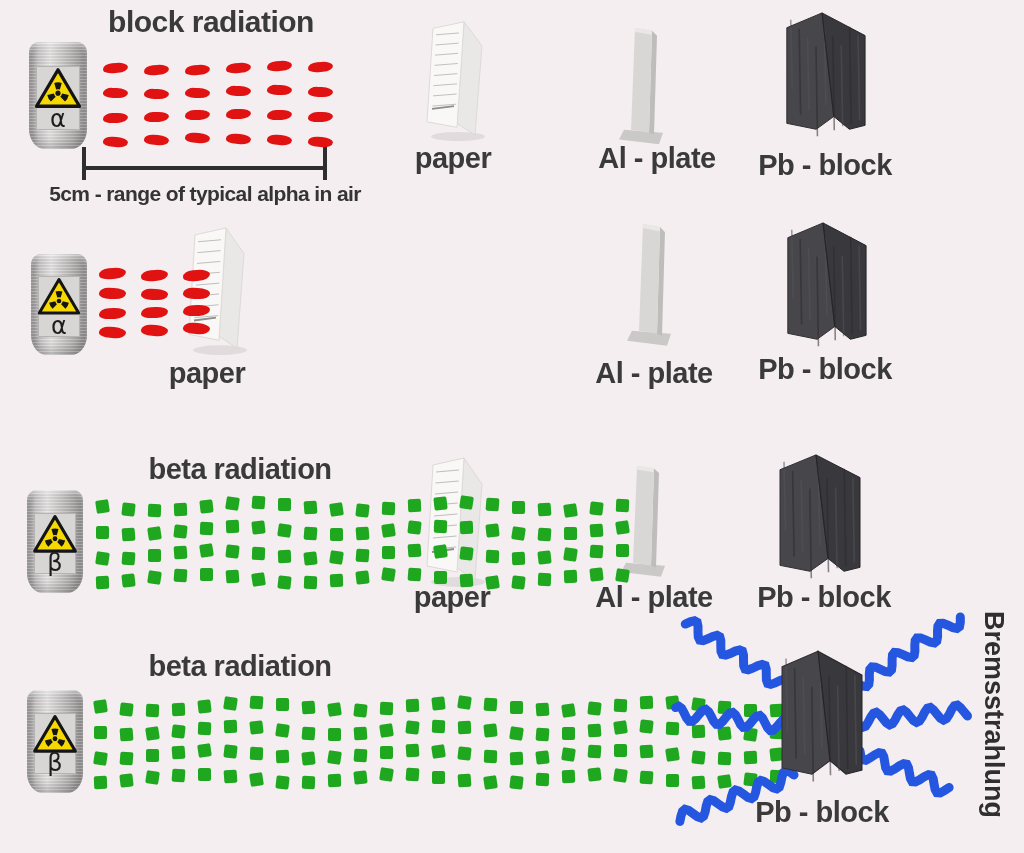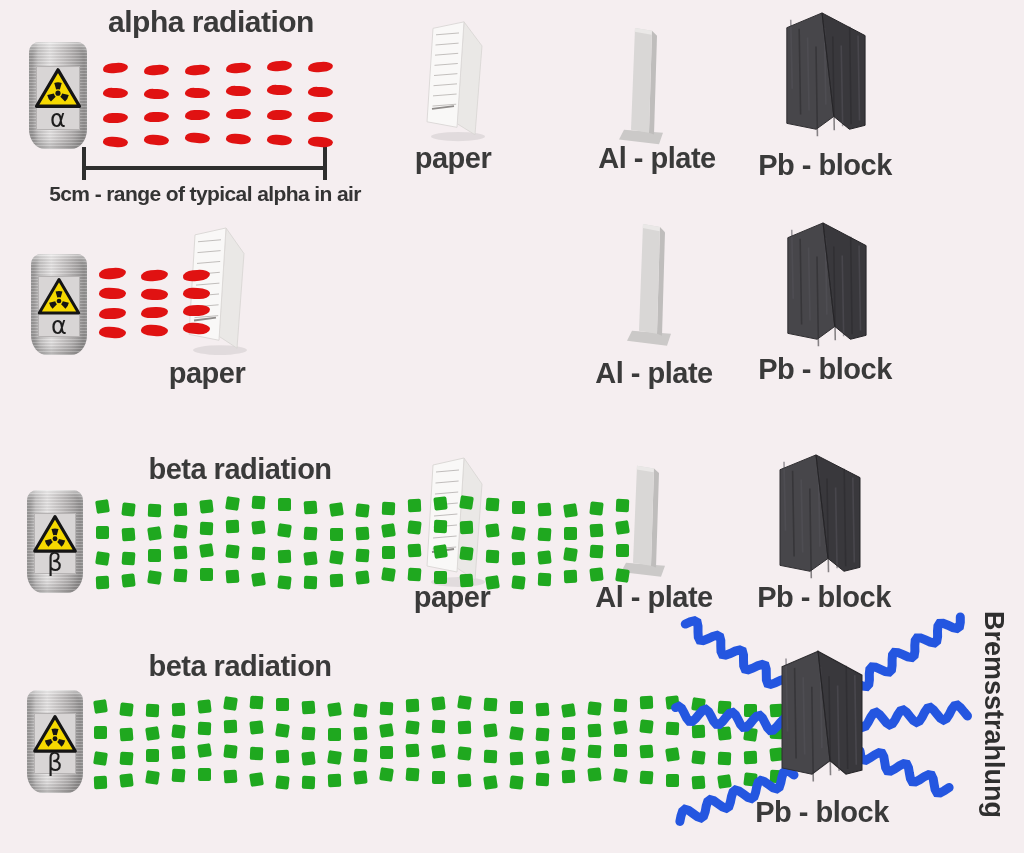--- a/index.html
+++ b/index.html
@@ -458,21 +458,21 @@
           <line x1="46.4" y1="20" x2="47.9" y2="98" stroke="#55535a" stroke-width="1.6" opacity="0.55"></line>
           <line x1="55" y1="29" x2="56.5" y2="124" stroke="#2a292c" stroke-width="1.6" opacity="0.55"></line>
           <line x1="63.599999999999994" y1="38" x2="65.1" y2="120" stroke="#55535a" stroke-width="1.6" opacity="0.55"></line>
           <line x1="72.19999999999999" y1="19" x2="73.69999999999999" y2="118" stroke="#2a292c" stroke-width="1.6" opacity="0.55"></line>
           <line x1="80.8" y1="28" x2="82.3" y2="114" stroke="#55535a" stroke-width="1.6" opacity="0.55"></line>
     <polygon points="8,20 44,5 56,110 38,123 8,117" fill="none" stroke="#2e2d30" stroke-width="1"></polygon>
     <polygon points="44,5 88,28 88,119 72,123 56,110" fill="none" stroke="#252427" stroke-width="1"></polygon>
   </svg></div>
     </div>
   <div id="layer-text">
-      <div class="title" style="left: 211px; top: 5px; font-size: 30px;">alpha radiation</div>
+      <div class="title" style="left: 211px; top: 5px; font-size: 30px;">block radiation</div>
       <div class="title" style="left: 240px; top: 453px; font-size: 29px;">beta radiation</div>
       <div class="title" style="left: 240px; top: 650px; font-size: 29px;">beta radiation</div>
       <div class="obj-label" style="left: 453px; top: 142px;">paper</div>
       <div class="obj-label" style="left: 207px; top: 357px;">paper</div>
       <div class="obj-label" style="left: 452px; top: 581px;">paper</div>
       <div class="obj-label" style="left: 657px; top: 142px;">Al - plate</div>
       <div class="obj-label" style="left: 654px; top: 357px;">Al - plate</div>
       <div class="obj-label" style="left: 654px; top: 581px;">Al - plate</div>
       <div class="obj-label" style="left: 825px; top: 149px;">Pb - block</div>
       <div class="obj-label" style="left: 825px; top: 353px;">Pb - block</div>

